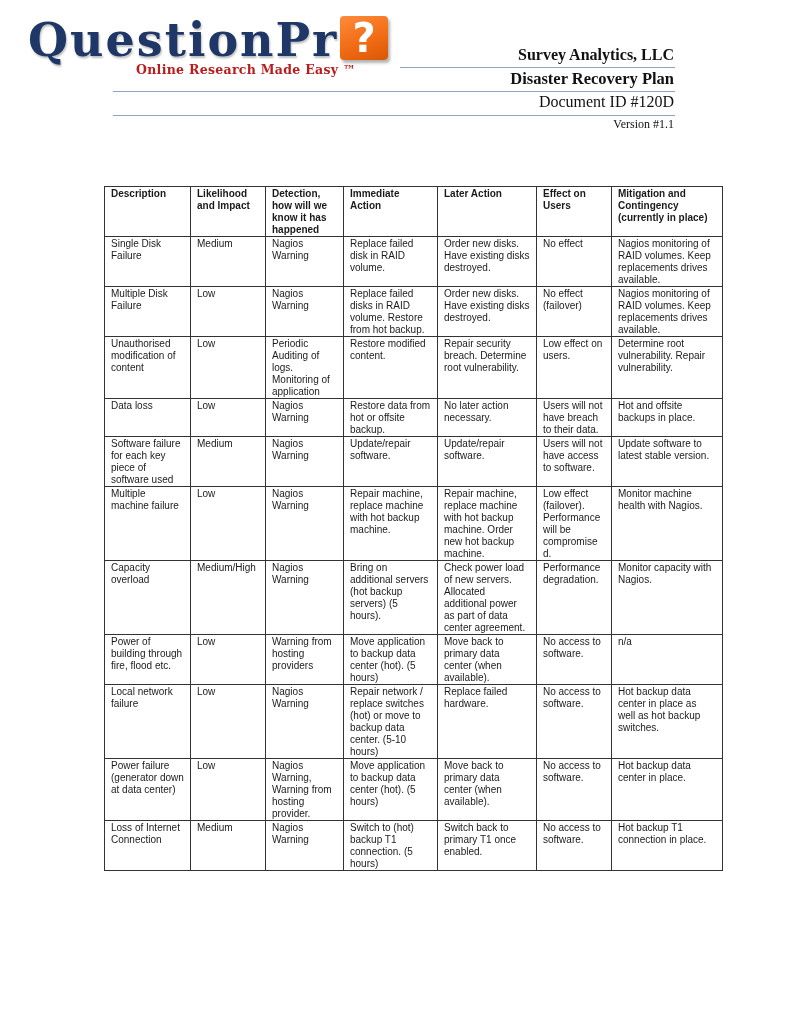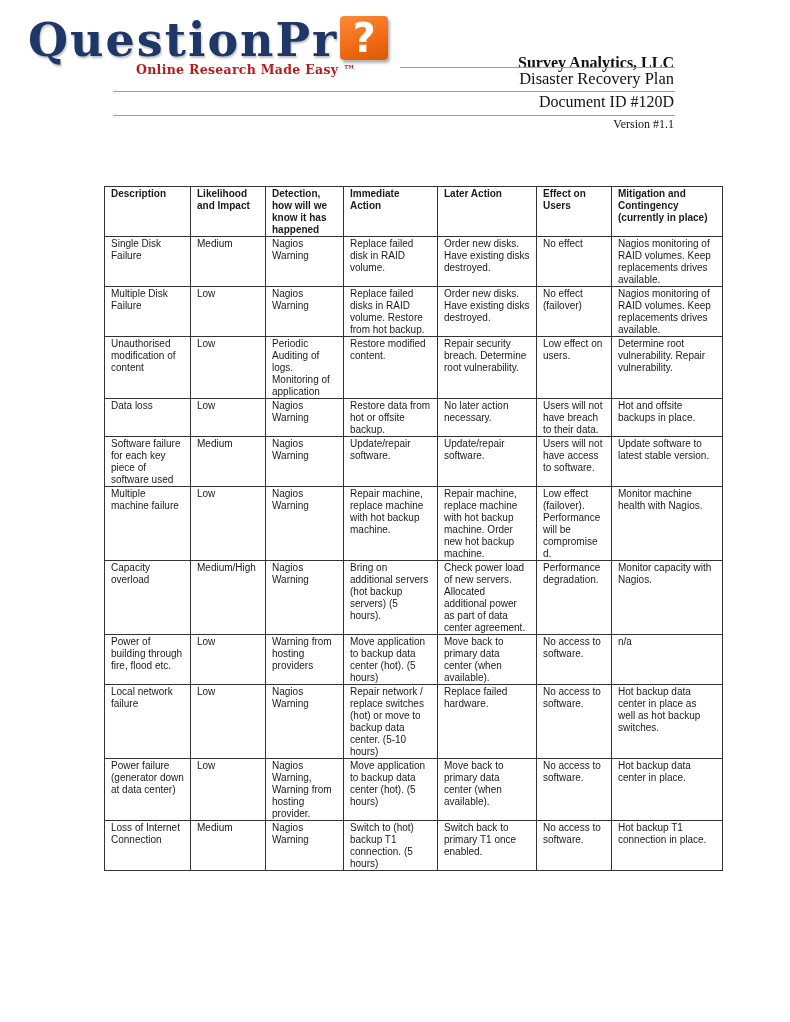--- a/index.html
+++ b/index.html
@@ -27,22 +27,22 @@
     box-shadow: 2px 3px 3px rgba(0,0,0,0.3);
     color: #ffffff; font-family: "DejaVu Sans", sans-serif; font-weight: bold;
     font-size: 40px; line-height: 44px; text-align: center;
   }
 
   .hdr-line {
     position: absolute; right: 116px; text-align: right;
     font-family: "Liberation Serif", serif; color: #111;
     white-space: nowrap;
   }
-  .hdr-company { top: 54px; font-size: 16px; font-weight: bold; }
-  .hdr-title { top: 69px; font-size: 16.5px; font-weight: normal; }
+  .hdr-company { top: 46px; font-size: 16px; font-weight: bold; }
+  .hdr-title { top: 69px; font-size: 16.5px; font-weight: bold; }
   .hdr-docid { top: 93px; font-size: 16px; text-align: center; }
   .hdr-version { top: 117px; font-size: 12px; }
   .rule { position: absolute; height: 1px; background: #8fa3bf; }
 
   table.plan {
     position: absolute; left: 104px; top: 186px;
     border-collapse: collapse; table-layout: fixed;
     width: 618px;
     font-family: Liberation Sans, sans-serif; font-size: 10px; line-height: 12px;
     color: #1a1a1a;

